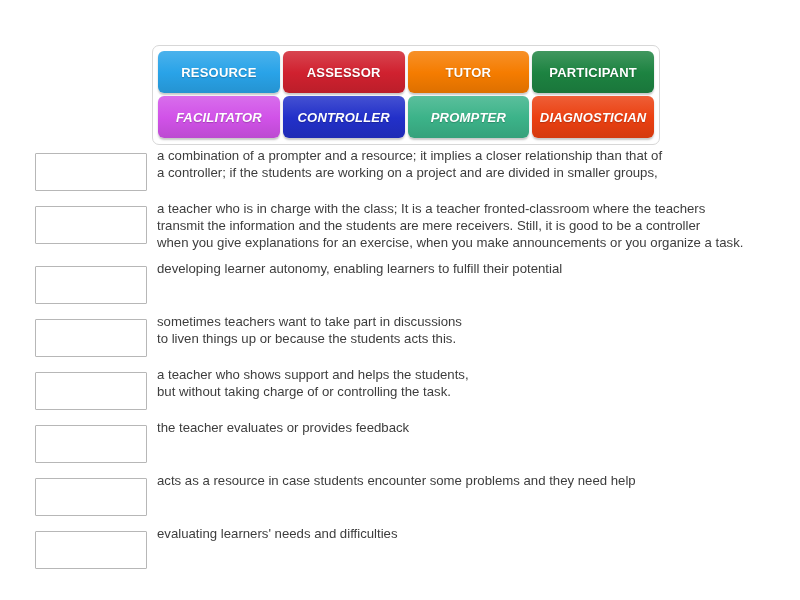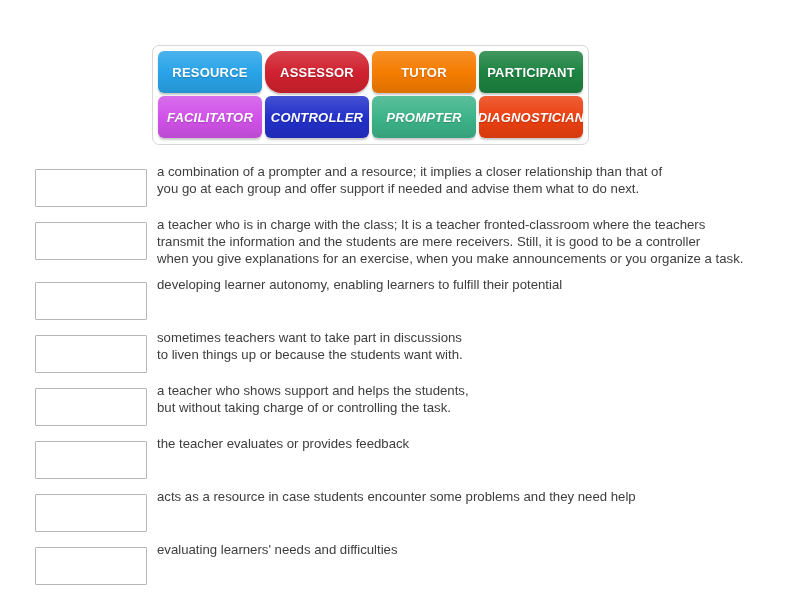--- a/index.html
+++ b/index.html
@@ -15,21 +15,21 @@
     color: #3b3b3b;
     overflow: hidden;
     position: relative;
   }
 
   
   #tile-bank {
     position: absolute;
     left: 152px;
     top: 45px;
-    width: 437px;
+    width: 508px;
     box-sizing: border-box;
     border: 1px solid #d7d7d7;
     border-radius: 7px;
     background: #ffffff;
     padding: 5px 5px 6px 5px;
   }
   .tile-row {
     display: flex;
     gap: 3px;
   }
@@ -58,21 +58,21 @@
     overflow: hidden;
   }
   .tile span {
     padding: 0 2px;
   }
 
   
   #rows {
     position: absolute;
     left: 0;
-    top: 160px;
+    top: 144px;
     width: 732px;
   }
   .row {
     display: flex;
     align-items: flex-start;
     margin-bottom: 6px;
   }
   .dropzone {
     flex: 0 0 auto;
     width: 112px;
@@ -99,21 +99,21 @@
   }
 </style>
 </head>
 <body>
 
 <div id="tile-bank">
     <div class="tile-row">
       <div class="tile" style="background: linear-gradient(rgb(75, 178, 236) 0%, rgb(41, 163, 232) 52%, rgb(37, 147, 209) 100%);">
         <span>RESOURCE</span>
       </div>
-      <div class="tile" style="background: linear-gradient(rgb(216, 69, 80) 0%, rgb(208, 33, 47) 52%, rgb(187, 30, 42) 100%); border-radius: 16px;">
+      <div class="tile" style="background: linear-gradient(rgb(216, 69, 80) 0%, rgb(208, 33, 47) 52%, rgb(187, 30, 42) 100%);">
         <span>ASSESSOR</span>
       </div>
       <div class="tile" style="background: linear-gradient(rgb(247, 145, 41) 0%, rgb(245, 124, 0) 52%, rgb(221, 112, 0) 100%); align-items: center;">
         <span>TUTOR</span>
       </div>
       <div class="tile" style="background: linear-gradient(rgb(65, 151, 95) 0%, rgb(29, 131, 65) 52%, rgb(26, 118, 59) 100%);">
         <span>PARTICIPANT</span>
       </div>
     </div>
     <div class="tile-row">
@@ -130,42 +130,42 @@
         <span>DIAGNOSTICIAN</span>
       </div>
     </div>
   </div>
 
 <div id="rows">
     <div class="row">
       <div class="dropzone"></div>
       <div class="prompt">
         <span class="line">a combination of a prompter and a resource; it implies a closer relationship than that of</span>
-        <span class="line">you go at each group and offer support if needed and advise them what to do next.</span>
+        <span class="line">a controller; if the students are working on a project and are divided in smaller groups,</span>
       </div>
     </div>
     <div class="row">
       <div class="dropzone"></div>
       <div class="prompt">
         <span class="line">a teacher who is in charge with the class; It is a teacher fronted-classroom where the teachers</span>
         <span class="line">transmit the information and the students are mere receivers. Still, it is good to be a controller</span>
         <span class="line">when you give explanations for an exercise, when you make announcements or you organize a task.</span>
       </div>
     </div>
     <div class="row">
       <div class="dropzone"></div>
       <div class="prompt">
         <span class="line">developing learner autonomy, enabling learners to fulfill their potential</span>
       </div>
     </div>
     <div class="row">
       <div class="dropzone"></div>
       <div class="prompt">
         <span class="line">sometimes teachers want to take part in discussions</span>
-        <span class="line">to liven things up or because the students want with.</span>
+        <span class="line">to liven things up or because the students acts this.</span>
       </div>
     </div>
     <div class="row">
       <div class="dropzone"></div>
       <div class="prompt">
         <span class="line">a teacher who shows support and helps the students,</span>
         <span class="line">but without taking charge of or controlling the task.</span>
       </div>
     </div>
     <div class="row">

